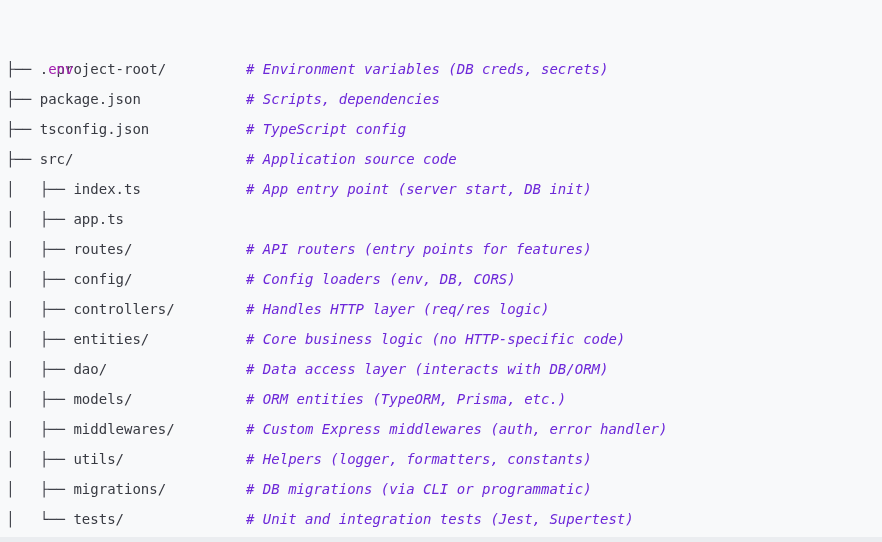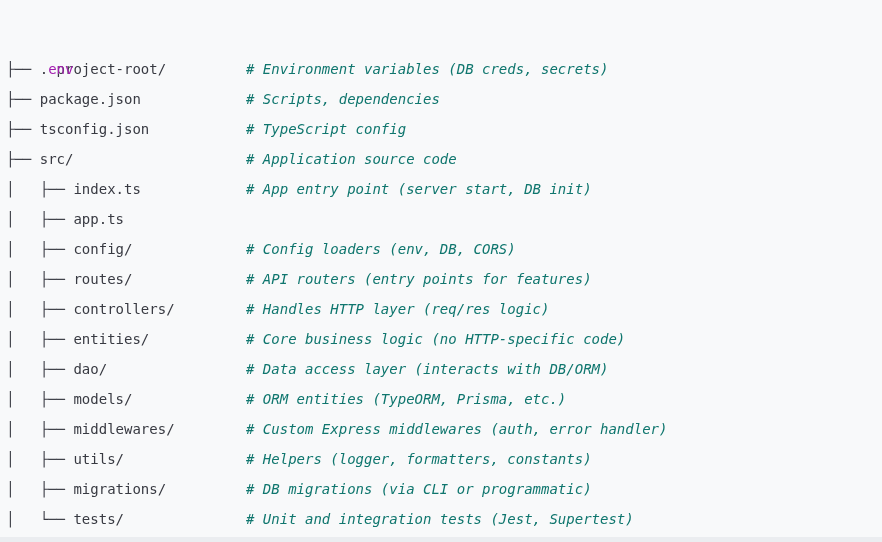--- a/index.html
+++ b/index.html
@@ -36,21 +36,21 @@
   .fname {
     color: #383a42;
   }
   .fname.accent {
     color: #a21caf;
   }
   .comment {
     position: absolute;
     left: 240px;
     top: 0;
-    color: #0f766e;
+    color: #6d28d9;
     font-style: italic;
     white-space: pre;
   }
   .bottom-strip {
     position: absolute;
     left: 0;
     bottom: 0;
     width: 100%;
     height: 5px;
     background: #ebedf0;
@@ -64,22 +64,22 @@
     <div class="tree-row">
       <span class="fname">project-root/</span>
     </div>
     <div id="tree-rows">
         <div class="tree-row"><span class="branch">├── </span><span class="fname">.</span><span class="fname accent">env</span><span class="comment"># Environment variables (DB creds, secrets)</span></div>
         <div class="tree-row"><span class="branch">├── </span><span class="fname">package.json</span><span class="comment"># Scripts, dependencies</span></div>
         <div class="tree-row"><span class="branch">├── </span><span class="fname">tsconfig.json</span><span class="comment"># TypeScript config</span></div>
         <div class="tree-row"><span class="branch">├── </span><span class="fname">src/</span><span class="comment"># Application source code</span></div>
         <div class="tree-row"><span class="branch">│   ├── </span><span class="fname">index.ts</span><span class="comment"># App entry point (server start, DB init)</span></div>
         <div class="tree-row"><span class="branch">│   ├── </span><span class="fname">app.ts</span></div>
+        <div class="tree-row"><span class="branch">│   ├── </span><span class="fname">routes/</span><span class="comment"># API routers (entry points for features)</span></div>
         <div class="tree-row"><span class="branch">│   ├── </span><span class="fname">config/</span><span class="comment"># Config loaders (env, DB, CORS)</span></div>
-        <div class="tree-row"><span class="branch">│   ├── </span><span class="fname">routes/</span><span class="comment"># API routers (entry points for features)</span></div>
         <div class="tree-row"><span class="branch">│   ├── </span><span class="fname">controllers/</span><span class="comment"># Handles HTTP layer (req/res logic)</span></div>
         <div class="tree-row"><span class="branch">│   ├── </span><span class="fname">entities/</span><span class="comment"># Core business logic (no HTTP-specific code)</span></div>
         <div class="tree-row"><span class="branch">│   ├── </span><span class="fname">dao/</span><span class="comment"># Data access layer (interacts with DB/ORM)</span></div>
         <div class="tree-row"><span class="branch">│   ├── </span><span class="fname">models/</span><span class="comment"># ORM entities (TypeORM, Prisma, etc.)</span></div>
         <div class="tree-row"><span class="branch">│   ├── </span><span class="fname">middlewares/</span><span class="comment"># Custom Express middlewares (auth, error handler)</span></div>
         <div class="tree-row"><span class="branch">│   ├── </span><span class="fname">utils/</span><span class="comment"># Helpers (logger, formatters, constants)</span></div>
         <div class="tree-row"><span class="branch">│   ├── </span><span class="fname">migrations/</span><span class="comment"># DB migrations (via CLI or programmatic)</span></div>
         <div class="tree-row"><span class="branch">│   └── </span><span class="fname">tests/</span><span class="comment"># Unit and integration tests (Jest, Supertest)</span></div>
       </div>
   </div>

